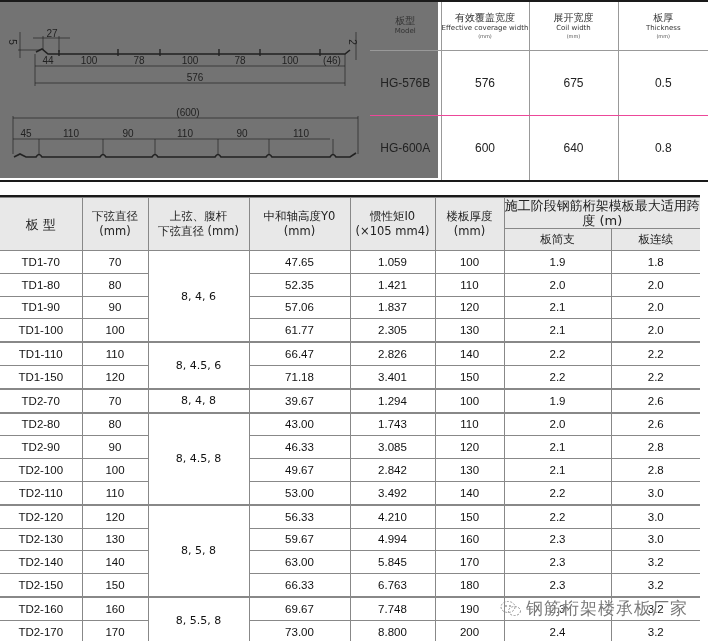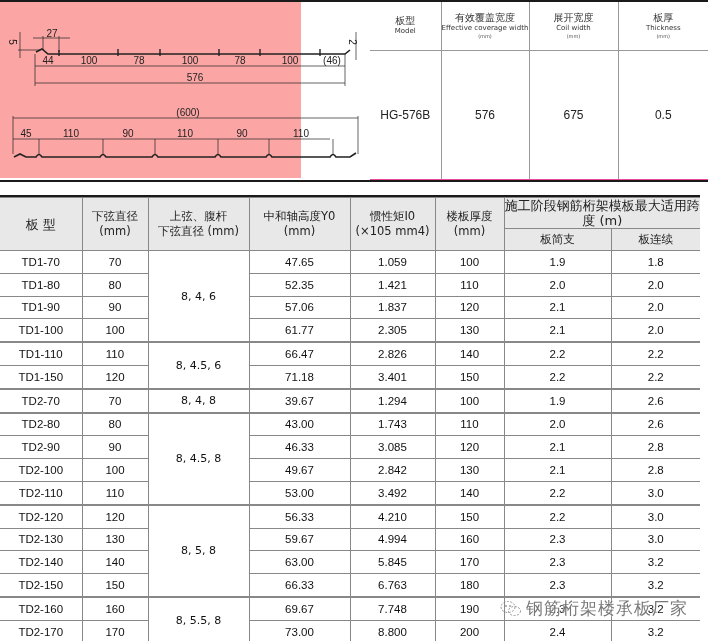--- a/index.html
+++ b/index.html
@@ -1,21 +1,21 @@
 <!DOCTYPE html>
 <html><head>
 <meta charset="utf-8">
 <style>
   html, body { margin:0; padding:0; background:#ffffff; }
   body { width:708px; height:641px; position:relative; overflow:hidden; font-family:"DejaVu Sans", sans-serif; color:#222; }
 
   
   #top { position:absolute; left:0; top:0; width:708px; height:182px; }
   #top-rule { position:absolute; left:0; top:0; width:708px; height:2px; background:#1a1a1a; }
-  #drawing { position:absolute; left:0; top:2px; width:301px; height:176px; background:#fca5a5; }
+  #drawing { position:absolute; left:0; top:2px; width:438px; height:176px; background:#737373; }
   #drawing svg { position:absolute; left:0; top:0; }
   #spec-table { position:absolute; left:370px; top:2px; width:338px; height:178px; border-collapse:collapse; table-layout:fixed; }
   #spec-table th, #spec-table td { border-right:1px solid #999; text-align:center; padding:0; }
   #spec-table th:last-child, #spec-table td:last-child { border-right:none; }
   #spec-table thead tr { height:48px;padding-left:32px; }
   #spec-table thead th { border-bottom:1px solid #999; vertical-align:middle; font-weight:normal; }
   #spec-table tbody tr { height:65px; }
   #spec-table tbody tr:first-child td { border-bottom:1px solid #ec4899; }
   .sh-cn { display:block; font-size:10px; line-height:12px; color:#333; }
   .sh-en { display:block; font-size:7px; line-height:9px; color:#333; }
@@ -132,20 +132,26 @@
         </th>
       </tr>
     </thead>
     <tbody>
       <tr>
         <td>HG-576B</td>
         <td>576</td>
         <td>675</td>
         <td>0.5</td>
       </tr>
+      <tr>
+        <td>HG-600A</td>
+        <td>600</td>
+        <td>640</td>
+        <td>0.8</td>
+      </tr>
     </tbody>
   </table>
   <div id="top-bottom-rule"></div>
 </div>
 
 <div id="main-top-rule"></div>
 <table id="main-table">
   <colgroup>
     <col style="width:82px">
       <col style="width:66px">

